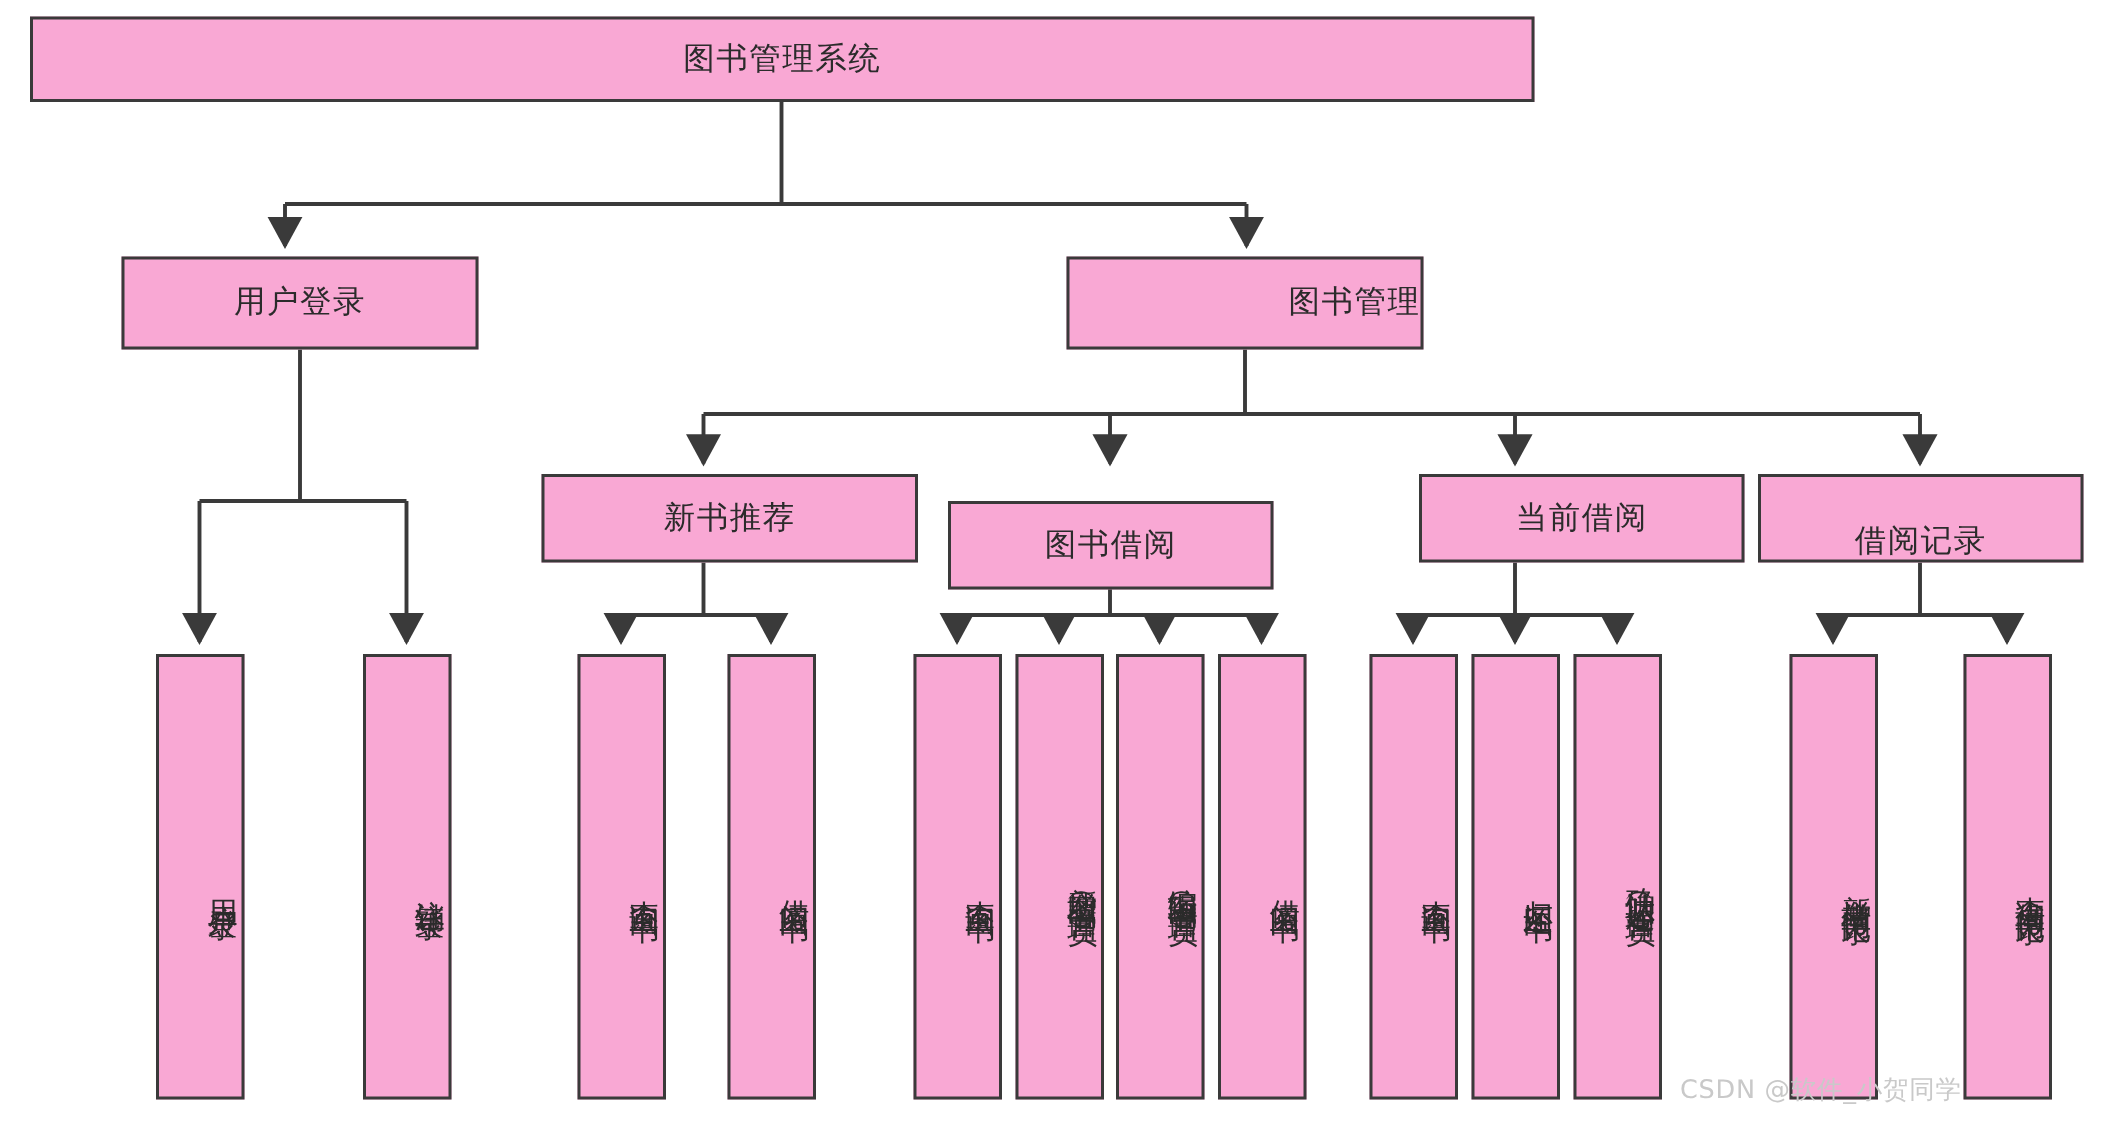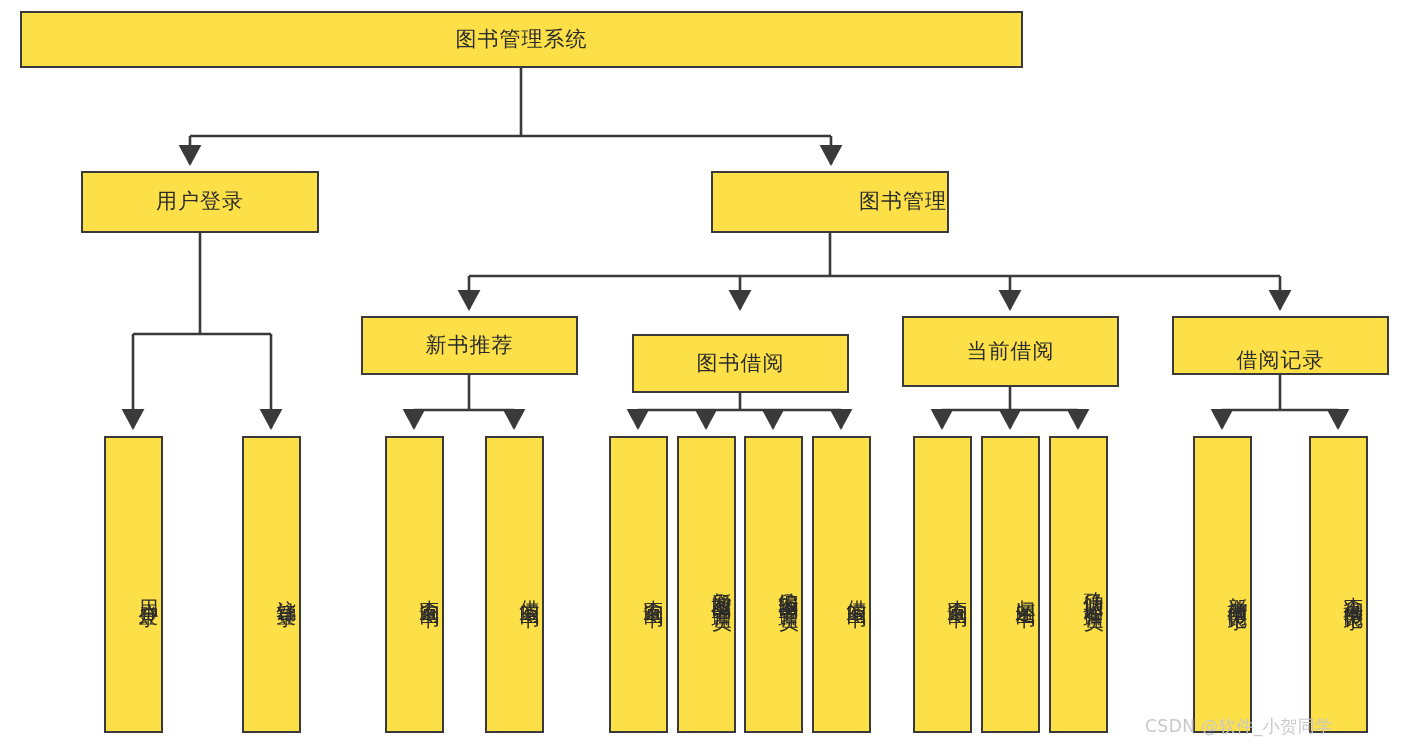--- a/index.html
+++ b/index.html
@@ -22,21 +22,21 @@
     position: absolute;
     left: 0;
     top: 0;
     width: 1405px;
     height: 747px;
     pointer-events: none;
   }
   .node {
     position: absolute;
     box-sizing: border-box;
-    background: #fde047;
+    background: #f9a8d4;
     border: 2px solid #3a3a3a;
     display: flex;
     align-items: center;
     justify-content: center;
     color: #2b2b2b;
   }
   .node.horiz {
     font-size: 21px;
     letter-spacing: 1px;
     line-height: 1.2;
@@ -126,27 +126,27 @@
     <span class="node-label">图书管理系统</span>
   </div>
 
   <div class="node horiz" style="left:81px; top:171px; width:238px; height:62px;">
     <span class="node-label">用户登录</span>
   </div>
   <div class="node horiz" style="left:711px; top:171px; width:238px; height:62px;justify-content:flex-end;">
     <span class="node-label">图书管理</span>
   </div>
 
-  <div class="node horiz" style="left:361px; top:316px; width:217px; height:59px;">
+  <div class="node horiz" style="left:361px; top:316px; width:251px; height:59px;">
     <span class="node-label">新书推荐</span>
   </div>
   <div class="node horiz" style="left:632px; top:334px; width:217px; height:59px;">
     <span class="node-label">图书借阅</span>
   </div>
-  <div class="node horiz" style="left:902px; top:316px; width:217px; height:71px;">
+  <div class="node horiz" style="left:946px; top:316px; width:217px; height:59px;">
     <span class="node-label">当前借阅</span>
   </div>
   <div class="node horiz" style="left:1172px; top:316px; width:217px; height:59px;align-items:flex-end;">
     <span class="node-label">借阅记录</span>
   </div>
 
   <div class="node vert" style="left:104px; top:436px; width:59px; height:297px;">
     <span class="node-label">用户登录</span>
   </div>
   <div class="node vert" style="left:242px; top:436px; width:59px; height:297px;">
@@ -183,15 +183,15 @@
     <span class="node-label">确认归还（管理员）</span>
   </div>
 
   <div class="node vert" style="left:1193px; top:436px; width:59px; height:297px;">
     <span class="node-label">新增借阅记录</span>
   </div>
   <div class="node vert" style="left:1309px; top:436px; width:59px; height:297px;">
     <span class="node-label">查询借阅记录</span>
   </div>
 
-  <div class="watermark" style="left:1145px; top:715px;">CSDN @软件_小贺同学</div>
+  <div class="watermark" style="left:1120px; top:715px;">CSDN @软件_小贺同学</div>
 
 </div>
 
 </body></html>

